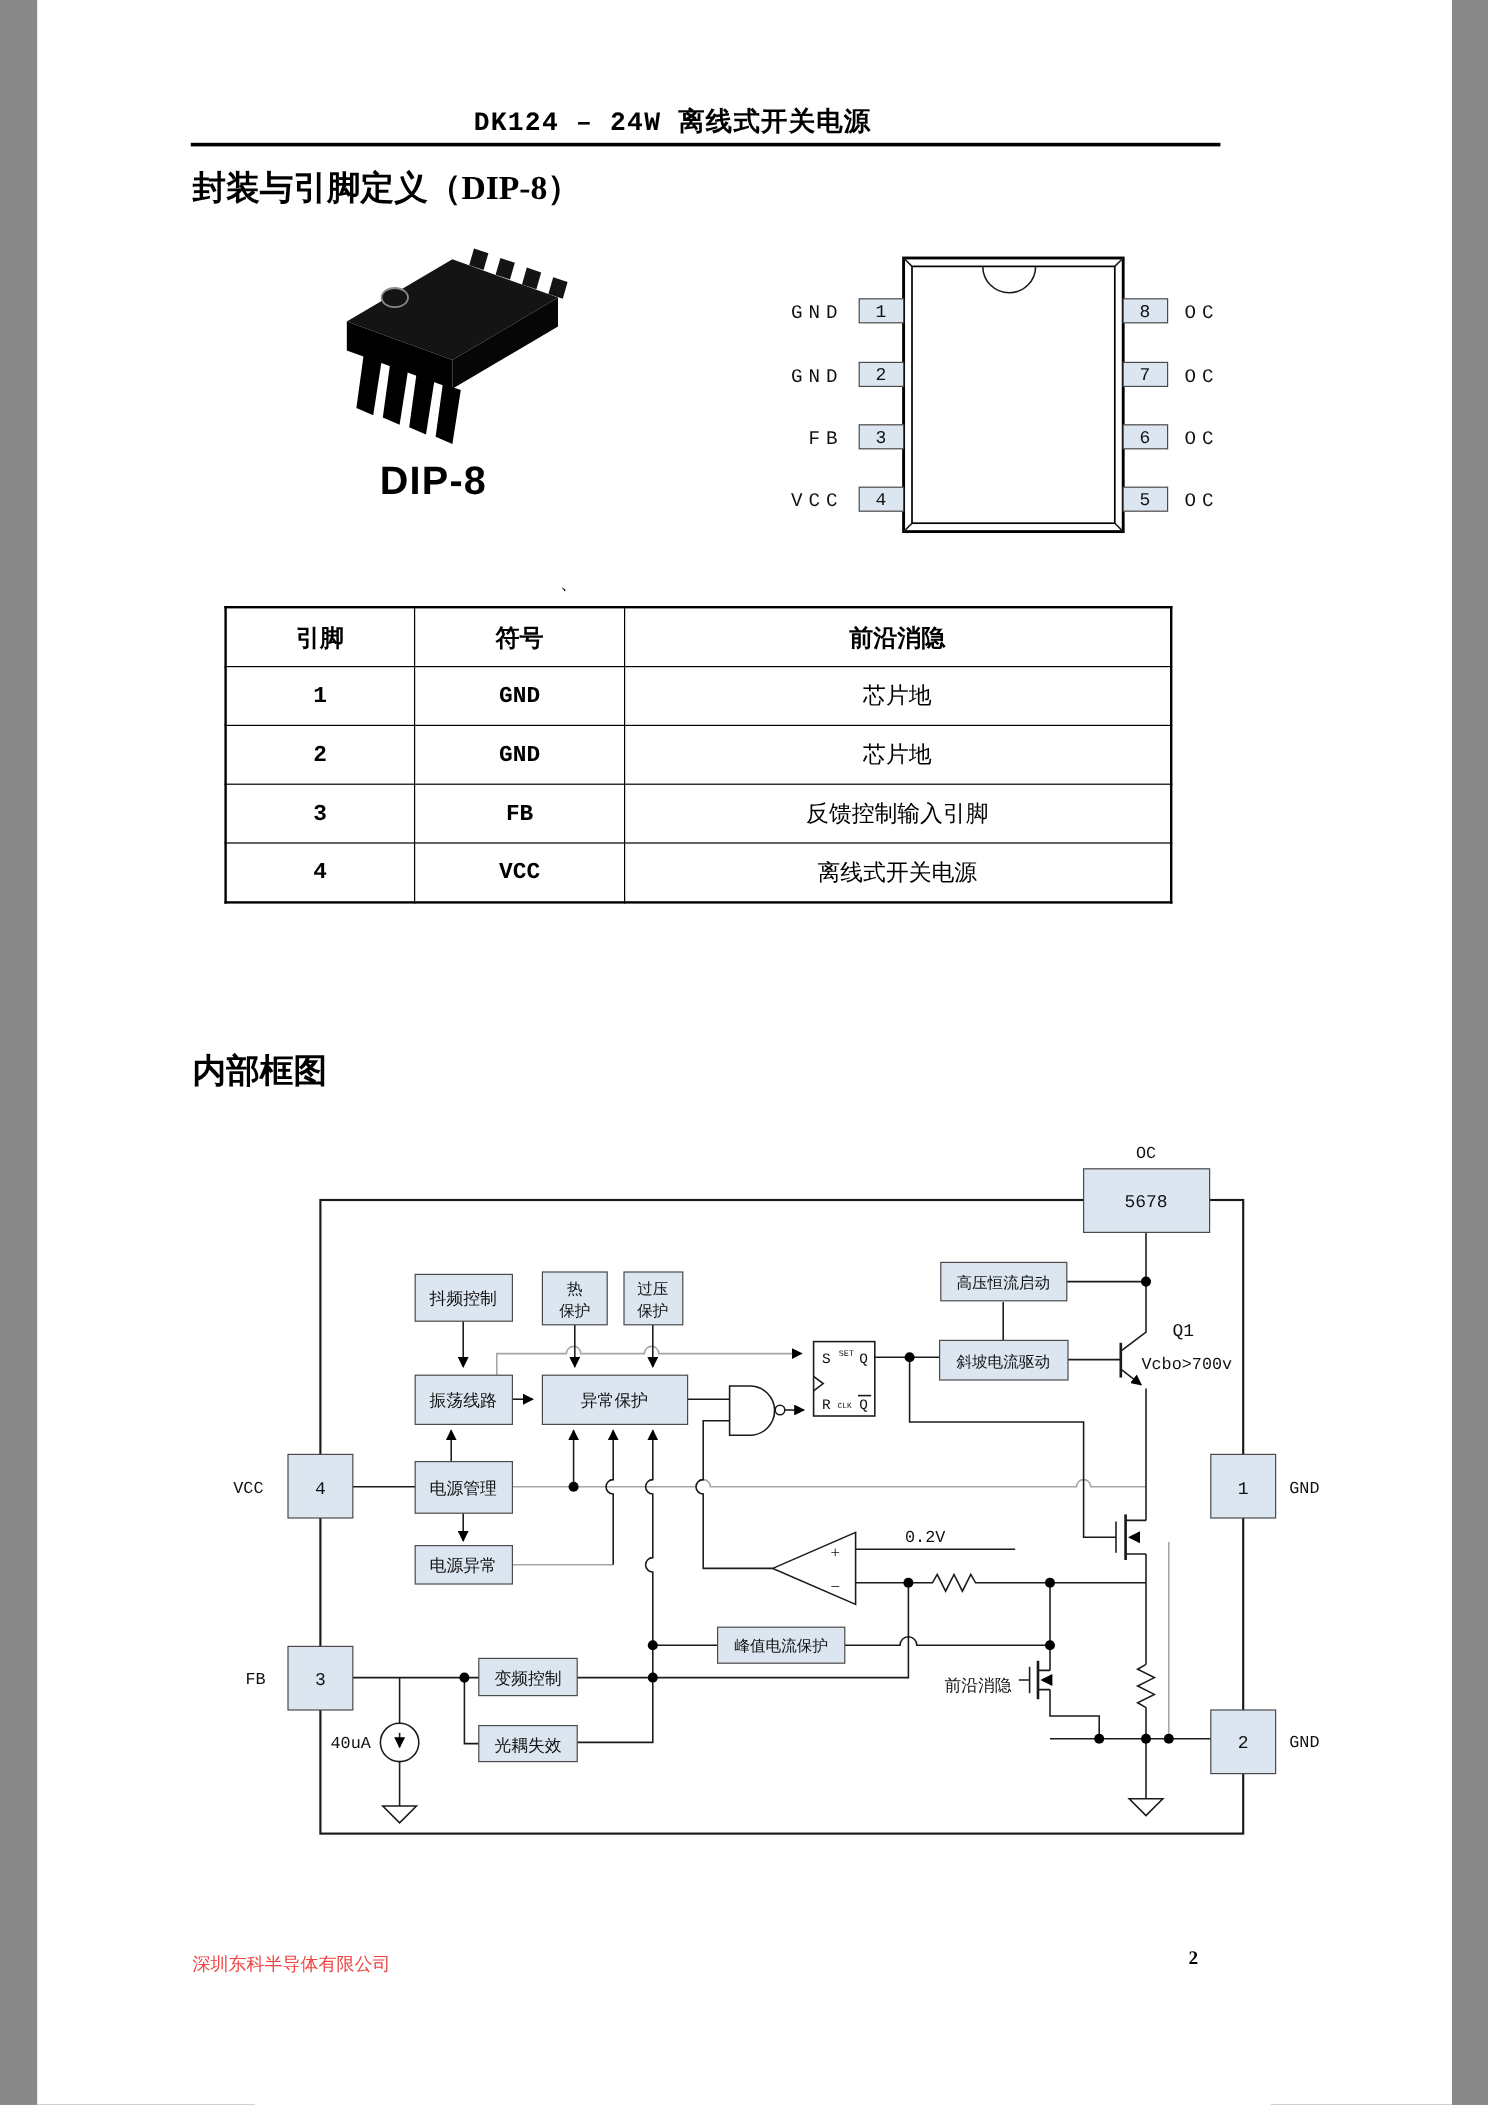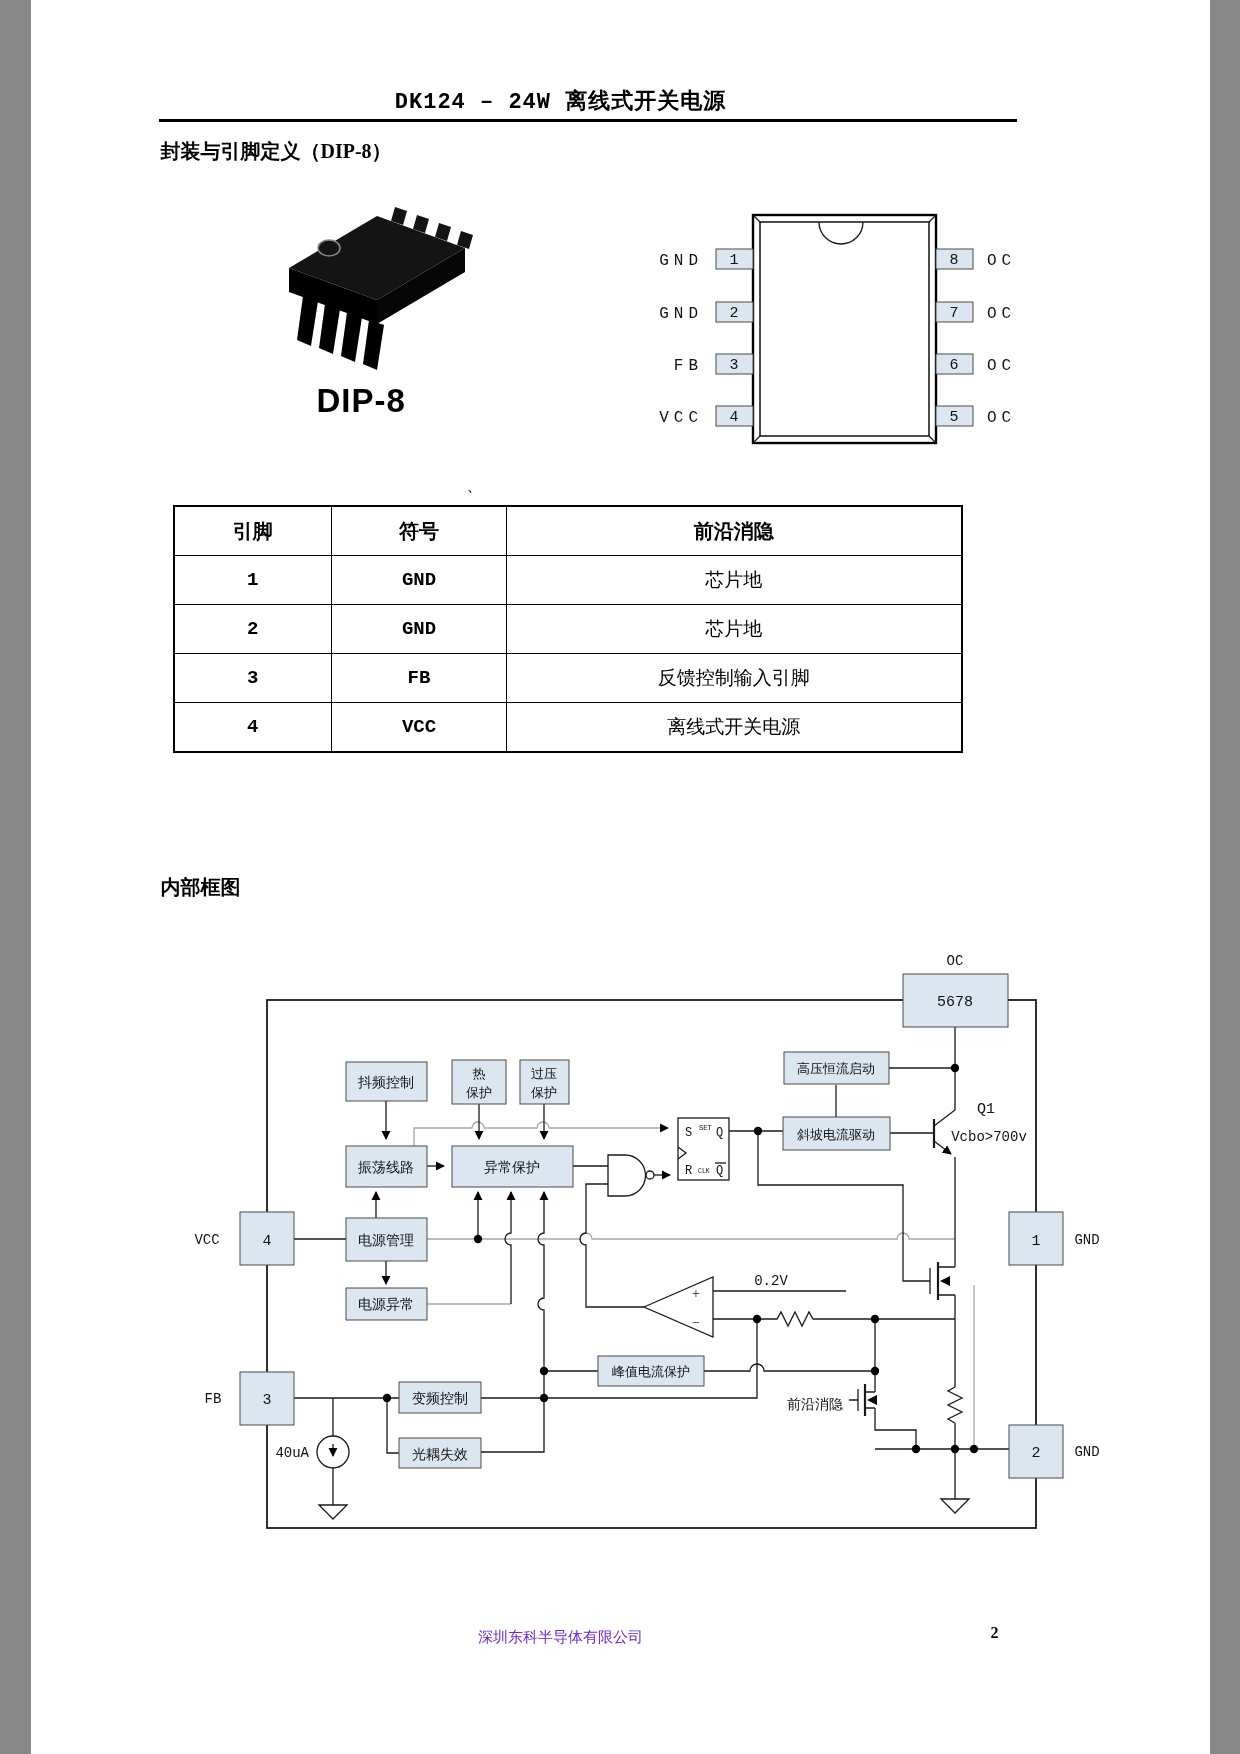--- a/index.html
+++ b/index.html
@@ -2,34 +2,34 @@
 <html><head>
 <meta charset="utf-8">
 <style>
   html,body{margin:0;padding:0;background:#888;}
   .page{position:relative;width:1179px;height:1754px;background:#ffffff;color:#000;
         font-family:"Liberation Serif",serif;overflow:hidden;margin:0 auto;}
   .abs{position:absolute;}
   .hdr{left:130px;top:86px;width:800px;text-align:center;font-size:22px;font-weight:bold;
        letter-spacing:1px;font-family:"Liberation Mono","Liberation Serif",monospace;}
   .rule{left:128px;top:119px;width:858px;height:3px;background:#000;}
-  .sec{font-weight:bold;font-size:20px;}
+  .sec{font-weight:bold;font-size:28px;}
   #sec1{left:130px;top:138px;}
   #sec2{left:130px;top:874px;}
   .dip-label{left:286px;top:382px;font-size:33px;font-weight:bold;
              font-family:"Liberation Sans",sans-serif;letter-spacing:1px;}
   .stray{left:436px;top:476px;font-size:16px;}
-  table.pin-table{position:absolute;left:142px;top:505px;border-collapse:collapse;
+  table.pin-table{position:absolute;left:156px;top:505px;border-collapse:collapse;
                   table-layout:fixed;border:2.5px solid #000;padding-left:24px;}
   table.pin-table th,table.pin-table td{border:1.3px solid #000;text-align:center;padding:0;}
   table.pin-table th{height:48px;font-size:20px;font-weight:bold;}
   table.pin-table td{height:48px;font-size:19px;}
   .colpin{width:158px;} .colsym{width:175px;} .coldesc{width:455px;}
   .lat{font-family:"Liberation Mono",monospace;font-weight:bold;}
-  .footer{left:130px;top:1628px;width:800px;text-align:center;font-size:15px;color:#6d28d9;}
+  .footer{left:130px;top:1628px;width:800px;font-size:15px;color:#ef4444;}
   .pagenum{left:960px;top:1624px;font-size:16px;font-weight:bold;}
   
   svg text{font-family:"Liberation Serif",serif;fill:#111;}
   svg .mono{font-family:"Liberation Mono",monospace;}
   .blk{fill:#dce6f1;stroke:#4a4a4a;stroke-width:1;}
   .wht{fill:#fff;stroke:#1a1a1a;stroke-width:1.3;}
   .w{stroke:#1a1a1a;stroke-width:1.3;fill:none;}
   .w2{stroke:#1a1a1a;stroke-width:2.2;fill:none;}
   .wg{stroke:#a6a6a6;stroke-width:1.3;fill:none;}
   .dot{fill:#000;stroke:none;}

